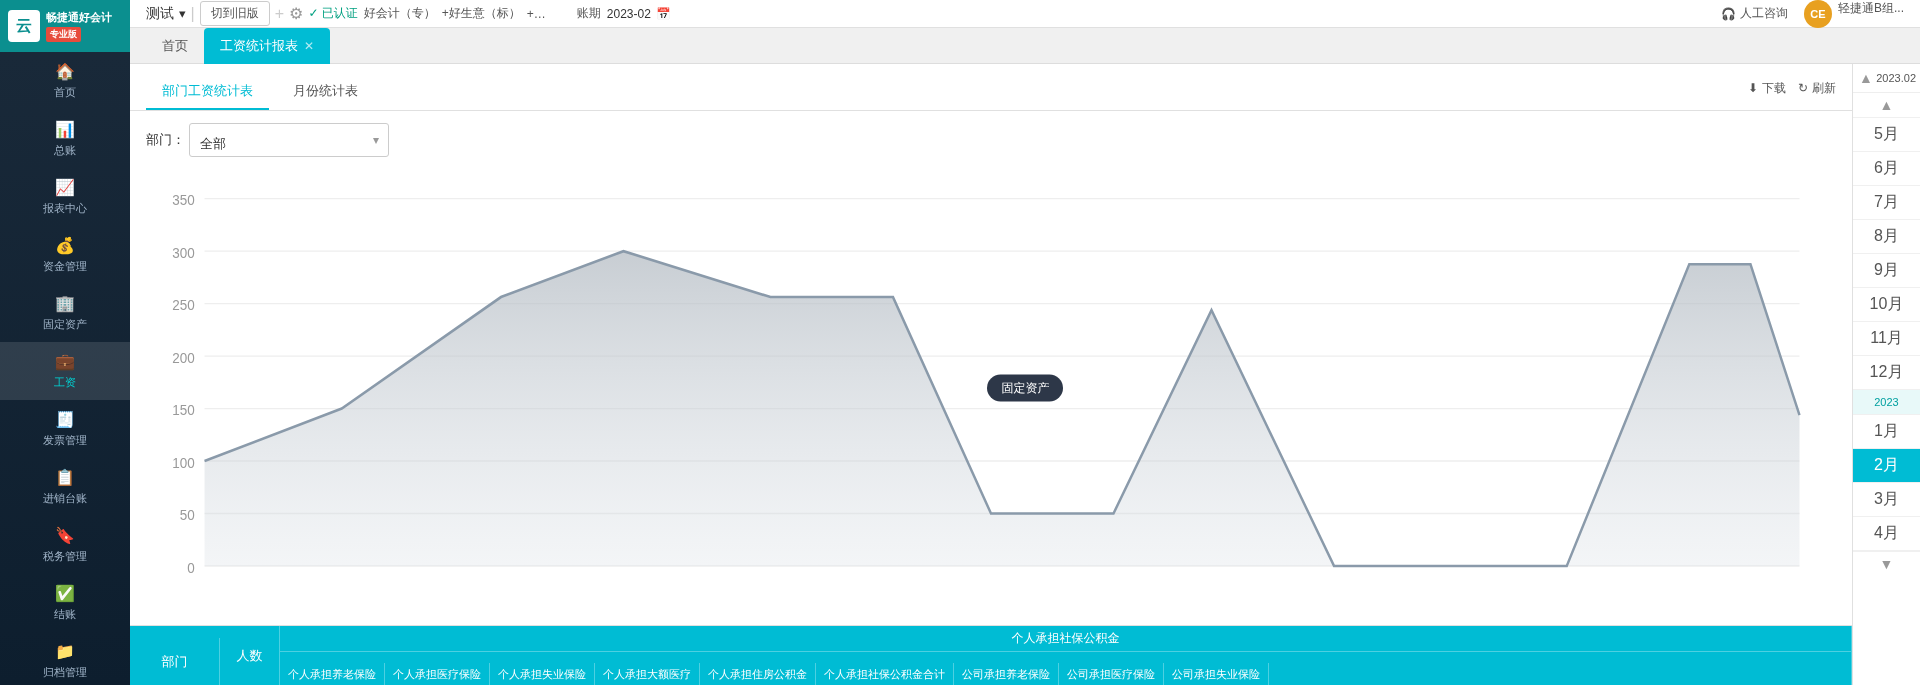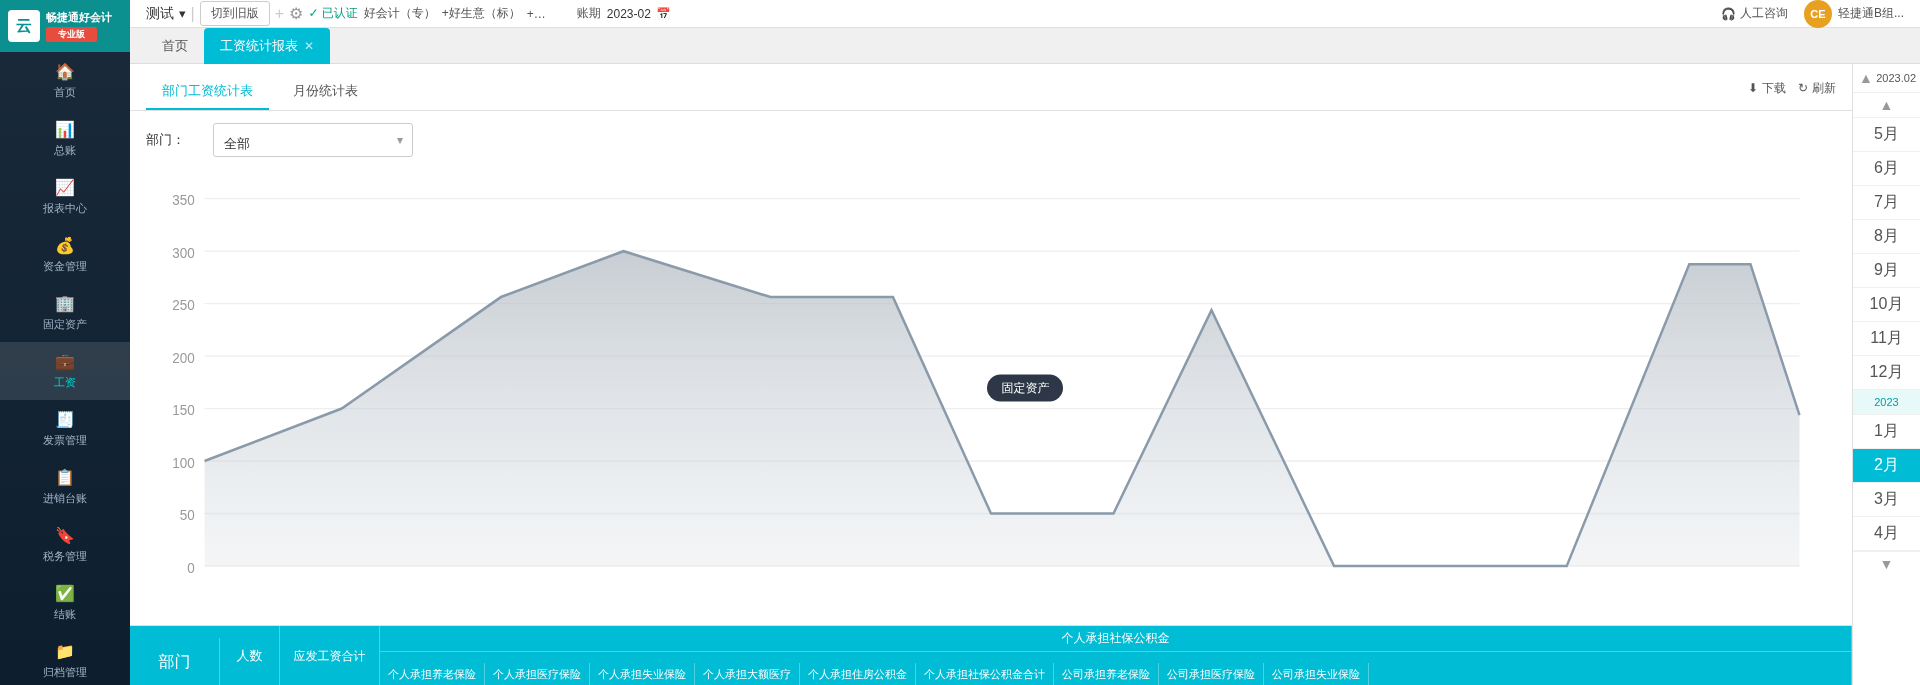--- a/index.html
+++ b/index.html
@@ -36,21 +36,21 @@
       justify-content: center;
       color: #0b8f8f;
       font-size: 16px;
       font-weight: bold;
       flex-shrink: 0;
     }
     .sidebar-badge {
       background: #e74c3c;
       color: white;
       font-size: 9px;
-      padding: 1px 12px;
+      padding: 1px 4px;
       border-radius: 2px;
       margin-top: 2px;
       display: inline-block;
     }
     .sidebar-nav { flex: 1; overflow-y: auto; }
     .sidebar-nav::-webkit-scrollbar { display: none; }
     .sidebar-item {
       display: flex;
       flex-direction: column;
       align-items: center;
@@ -224,21 +224,21 @@
       font-size: 12px;
       color: #555;
       cursor: pointer;
     }
 
     
     .filter-bar {
       padding: 12px 16px;
       display: flex;
       align-items: center;
-      gap: 28px;
+      gap: 4px;
       flex-shrink: 0;
     }
     .filter-label {
       font-size: 13px;
       color: #333;
     }
     .filter-select {
       border: 1px solid #ccc;
       border-radius: 3px;
       padding: 12px 30px 5px 10px;
@@ -452,21 +452,21 @@
       <span>+…</span>
       <span style="margin-left:25px;">账期</span>
       <span style="color:#333;font-weight:500;">2023-02</span>
       <span style="cursor:pointer;">📅</span>
     </div>
     <div class="topbar-right">
       <div class="topbar-user-service">
         <span>🎧</span>
         <span>人工咨询</span>
       </div>
-      <div style="display:flex;align-items:center;gap:6px;">
+      <div style="display:flex;gap:6px;">
         <div class="topbar-user-avatar">
           <span>CE</span>
         </div>
         <span style="font-size:12px;color:#555;">轻捷通B组...</span>
       </div>
     </div>
   </div>
 
   <div class="tabs-bar">
     <div class="tab tab-home">
@@ -549,23 +549,22 @@
         </svg>
 
         
         <div class="no-data-badge" style="left: 52%; top: 48%; transform: translate(-50%, -50%);">
           <span>固定资产</span>
         </div>
       </div>
 
       <div class="table-section">
         <div class="table-header">
-          <div class="th-cell-single" style="min-width:90px;font-size:16px;margin-top:12px;">部门</div>
+          <div class="th-cell-single" style="min-width:90px;font-size:13px;margin-top:12px;">部门</div>
           <div class="th-cell-single" style="min-width:60px;font-size:13px;">人数</div>
-          <div class="th-cell-single" style="min-width:100px;font-size:12px;">应发工资合计</div>
 
           <div class="th-group" style="flex:1;">
             <div class="th-group-title">个人承担社保公积金</div>
             <div class="th-group-cells">
               <div class="th-cell">个人承担养老保险</div>
               <div class="th-cell">个人承担医疗保险</div>
               <div class="th-cell">个人承担失业保险</div>
               <div class="th-cell">个人承担大额医疗</div>
               <div class="th-cell">个人承担住房公积金</div>
               <div class="th-cell">个人承担社保公积金合计</div>

